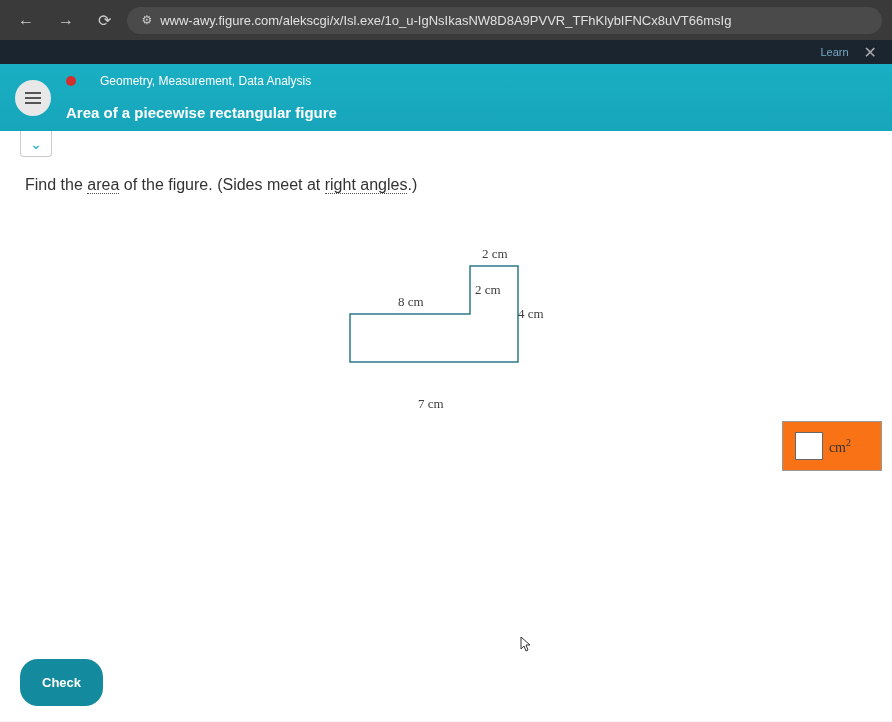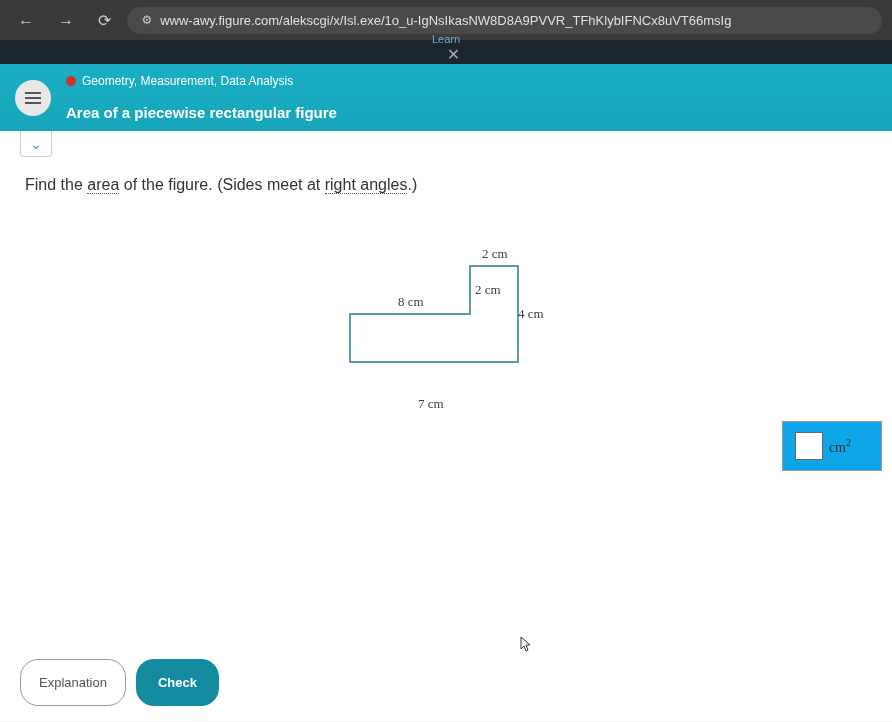--- a/index.html
+++ b/index.html
@@ -51,21 +51,20 @@
       font-size: 12px;
     }
     
     .top-tab-bar {
       background: #1a2530;
       height: 24px;
       display: flex;
       justify-content: flex-end;
       align-items: center;
       padding: 0 15px;
-      flex-direction: column;
     }
     
     .tab-text {
       color: #7aa8c4;
       font-size: 11px;
     }
     
     .close-x {
       color: #aaa;
       font-size: 16px;
@@ -106,21 +105,21 @@
     }
     
     .header-text {
       color: white;
     }
     
     .breadcrumb {
       font-size: 12px;
       display: flex;
       align-items: center;
-      gap: 6px;
+      gap: 24px;
     }
     
     .red-dot {
       width: 10px;
       height: 10px;
       background: #d32f2f;
       border-radius: 50%;
       display: inline-block;
     }
     
@@ -188,21 +187,21 @@
     
     .answer-box {
       position: absolute;
       right: 10px;
       top: 290px;
       border: 1px solid #999;
       padding: 10px 30px 10px 12px;
       display: flex;
       align-items: center;
       gap: 6px;
-      background: #0ea5e9;
+      background: #f97316;
     }
     
     .answer-input {
       width: 28px;
       height: 28px;
       border: 1px solid #666;
       text-align: center;
       font-size: 14px;
     }
     
@@ -316,17 +315,16 @@
     </span>
   </div>
 
   <div class="cursor-icon">
     <svg width="14" height="18" viewBox="0 0 14 18">
       <path d="M 1 1 L 1 13 L 4 10 L 6 15 L 8 14 L 6 9 L 10 9 Z" fill="none" stroke="#333" stroke-width="1"></path>
     </svg>
   </div>
 
   <div class="bottom-bar">
-    <button class="btn-explanation">Explanation</button>
     <button class="btn-check">Check</button>
   </div>
 
 </div>
 
 </body></html>

